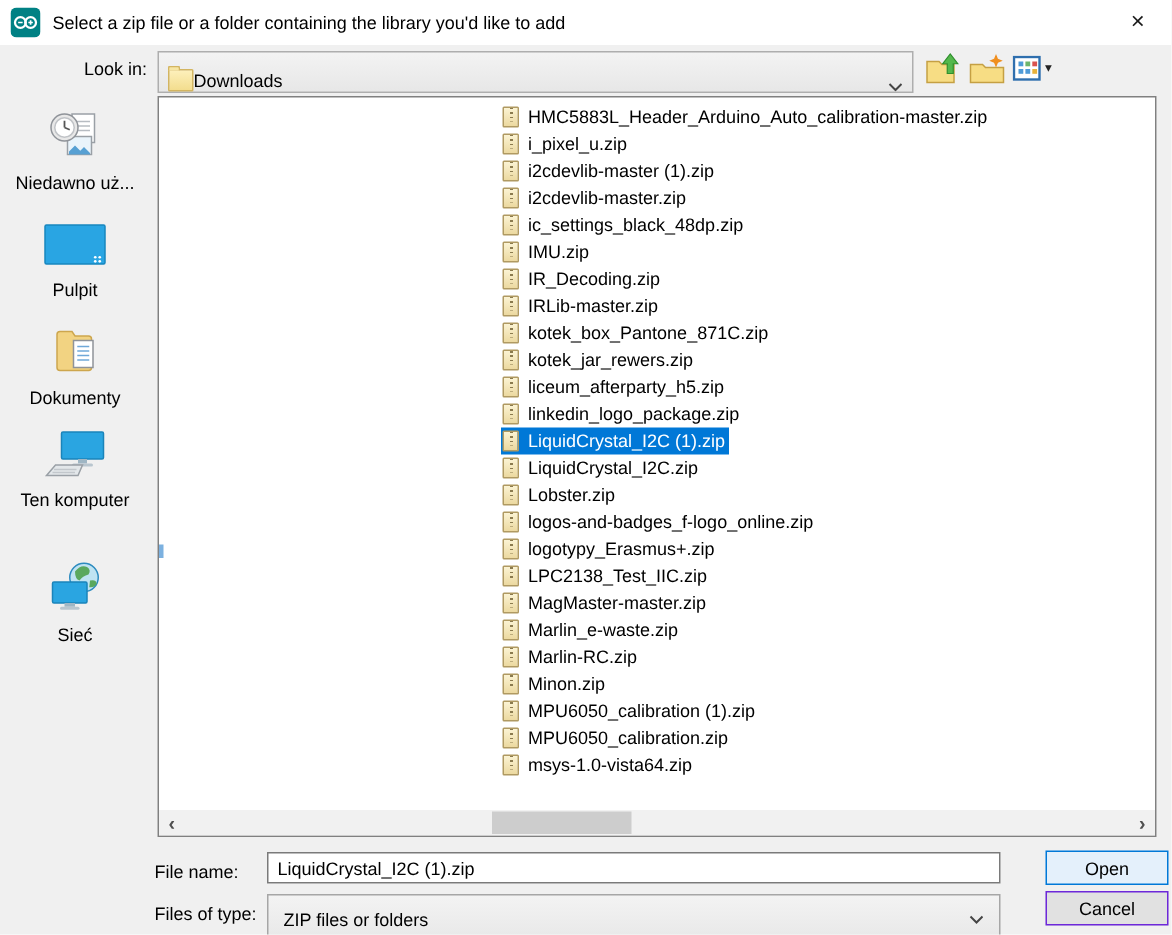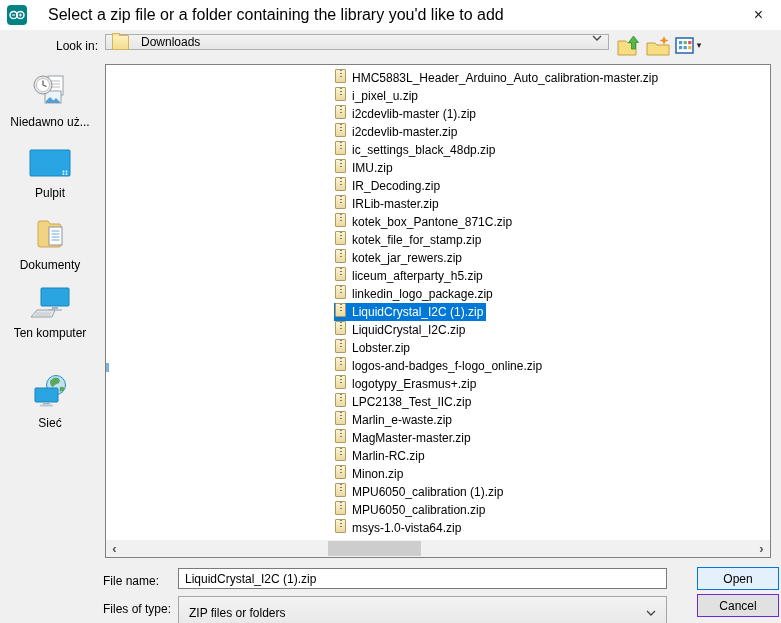--- a/index.html
+++ b/index.html
@@ -3,44 +3,44 @@
 <meta charset="utf-8">
 <style>
   html,body{margin:0;padding:0}
   body{
     width:781px;height:623px;position:relative;overflow:hidden;
     background:#f0f0f0;font-family:"Liberation Sans",sans-serif;font-size:12px;color:#000;
   }
   
   .titlebar{position:absolute;left:0;top:0;width:781px;height:30px;background:#ffffff;display:flex;align-items:center;}
   .app-icon{width:20px;height:20px;margin-left:7px;flex:none;display:block}
-  .title-text{margin-left:21px;font-size:16px;white-space:nowrap}
+  .title-text{margin-left:8px;font-size:12px;white-space:nowrap}
   .close-btn{position:absolute;right:0;top:0;width:45px;height:30px;display:flex;align-items:center;justify-content:center;
     font-size:16px;color:#1a1a1a;cursor:default;line-height:1}
   
   .lookin-label{position:absolute;left:28px;top:39px;width:70px;text-align:right}
-  .lookin-combo{position:absolute;left:105px;top:34px;width:504px;height:16px;
+  .lookin-combo{position:absolute;left:105px;top:34px;width:504px;height:28px;
     background:linear-gradient(#f3f3f3,#e7e7e7);border:1px solid #aeaeae;
-    display:flex;align-items:flex-start;padding:0 6px;box-sizing:border-box;gap:12px}
+    display:flex;align-items:flex-end;padding:0 6px;box-sizing:border-box;gap:0}
   .folder-sm{width:15px;height:13px;position:relative;background:linear-gradient(#fdf0bb,#f3dd8e);
     border:1px solid #d3b561;border-radius:1px;flex:none}
   .folder-sm::before{content:"";position:absolute;top:-3px;left:-1px;width:6px;height:2px;
     background:#f7e6a3;border:1px solid #d3b561;border-bottom:none;border-radius:1px 1px 0 0}
   .combo-chevron{margin-left:auto;flex:none;display:block}
   .tool-btn{position:absolute;top:33px;width:27px;height:25px;display:flex;align-items:center;justify-content:center}
   .tool-btn svg{display:block}
   .view-arrow{font-size:9px;color:#222;margin-left:2px;line-height:1}
   
   .side-item{position:absolute;left:0;width:100px;display:flex;flex-direction:column;align-items:center;gap:5px;text-align:center}
   .side-item .lbl{font-size:12px;white-space:nowrap}
   
   .file-list{position:absolute;left:105px;top:64px;width:666px;height:494px;background:#fff;
     border:1px solid #808080;box-sizing:border-box;overflow:hidden}
   .file-rows{position:absolute;left:228px;top:4px}
-  .file-row{height:18px;display:flex;gap:6px;padding:0 3px 0 1px;width:max-content}
+  .file-row{height:18px;display:flex;align-items:center;gap:6px;padding:0 3px 0 1px;width:max-content}
   .file-row.selected{background:#0078d7;color:#fff}
   .zip-icon{width:11px;height:14px;flex:none;position:relative;border-radius:1px;
     background:linear-gradient(#fbf3d3,#ecd9a0);border:1px solid #b09a62;box-sizing:border-box}
   .zip-icon::before{content:"";position:absolute;left:4px;top:0;width:2px;height:9px;
     background:repeating-linear-gradient(#8a7a4e 0 1px,transparent 1px 3px)}
   .file-label{white-space:nowrap;line-height:18px}
   .blue-tick{position:absolute;left:0;top:298px;width:3px;height:9px;background:#7cb1e0}
   
   .hscroll{position:absolute;left:0;right:0;bottom:0;height:17px;background:#f1f1f1}
   .hs-arrow{position:absolute;top:0;width:17px;height:17px;display:flex;align-items:center;justify-content:center;
@@ -217,24 +217,20 @@
       <div class="file-row">
     <span class="zip-icon"></span>
     <span class="file-label">IRLib-master.zip</span>
   </div>
       <div class="file-row">
     <span class="zip-icon"></span>
     <span class="file-label">kotek_box_Pantone_871C.zip</span>
   </div>
       <div class="file-row">
     <span class="zip-icon"></span>
-    <span class="file-label">kotek_file_for_stamp.zip</span>
-  </div>
-      <div class="file-row">
-    <span class="zip-icon"></span>
     <span class="file-label">kotek_jar_rewers.zip</span>
   </div>
       <div class="file-row">
     <span class="zip-icon"></span>
     <span class="file-label">liceum_afterparty_h5.zip</span>
   </div>
       <div class="file-row">
     <span class="zip-icon"></span>
     <span class="file-label">linkedin_logo_package.zip</span>
   </div>
@@ -257,25 +253,25 @@
       <div class="file-row">
     <span class="zip-icon"></span>
     <span class="file-label">logotypy_Erasmus+.zip</span>
   </div>
       <div class="file-row">
     <span class="zip-icon"></span>
     <span class="file-label">LPC2138_Test_IIC.zip</span>
   </div>
       <div class="file-row">
     <span class="zip-icon"></span>
+    <span class="file-label">MagMaster-master.zip</span>
+  </div>
+      <div class="file-row">
+    <span class="zip-icon"></span>
     <span class="file-label">Marlin_e-waste.zip</span>
-  </div>
-      <div class="file-row">
-    <span class="zip-icon"></span>
-    <span class="file-label">MagMaster-master.zip</span>
   </div>
       <div class="file-row">
     <span class="zip-icon"></span>
     <span class="file-label">Marlin-RC.zip</span>
   </div>
       <div class="file-row">
     <span class="zip-icon"></span>
     <span class="file-label">Minon.zip</span>
   </div>
       <div class="file-row">

